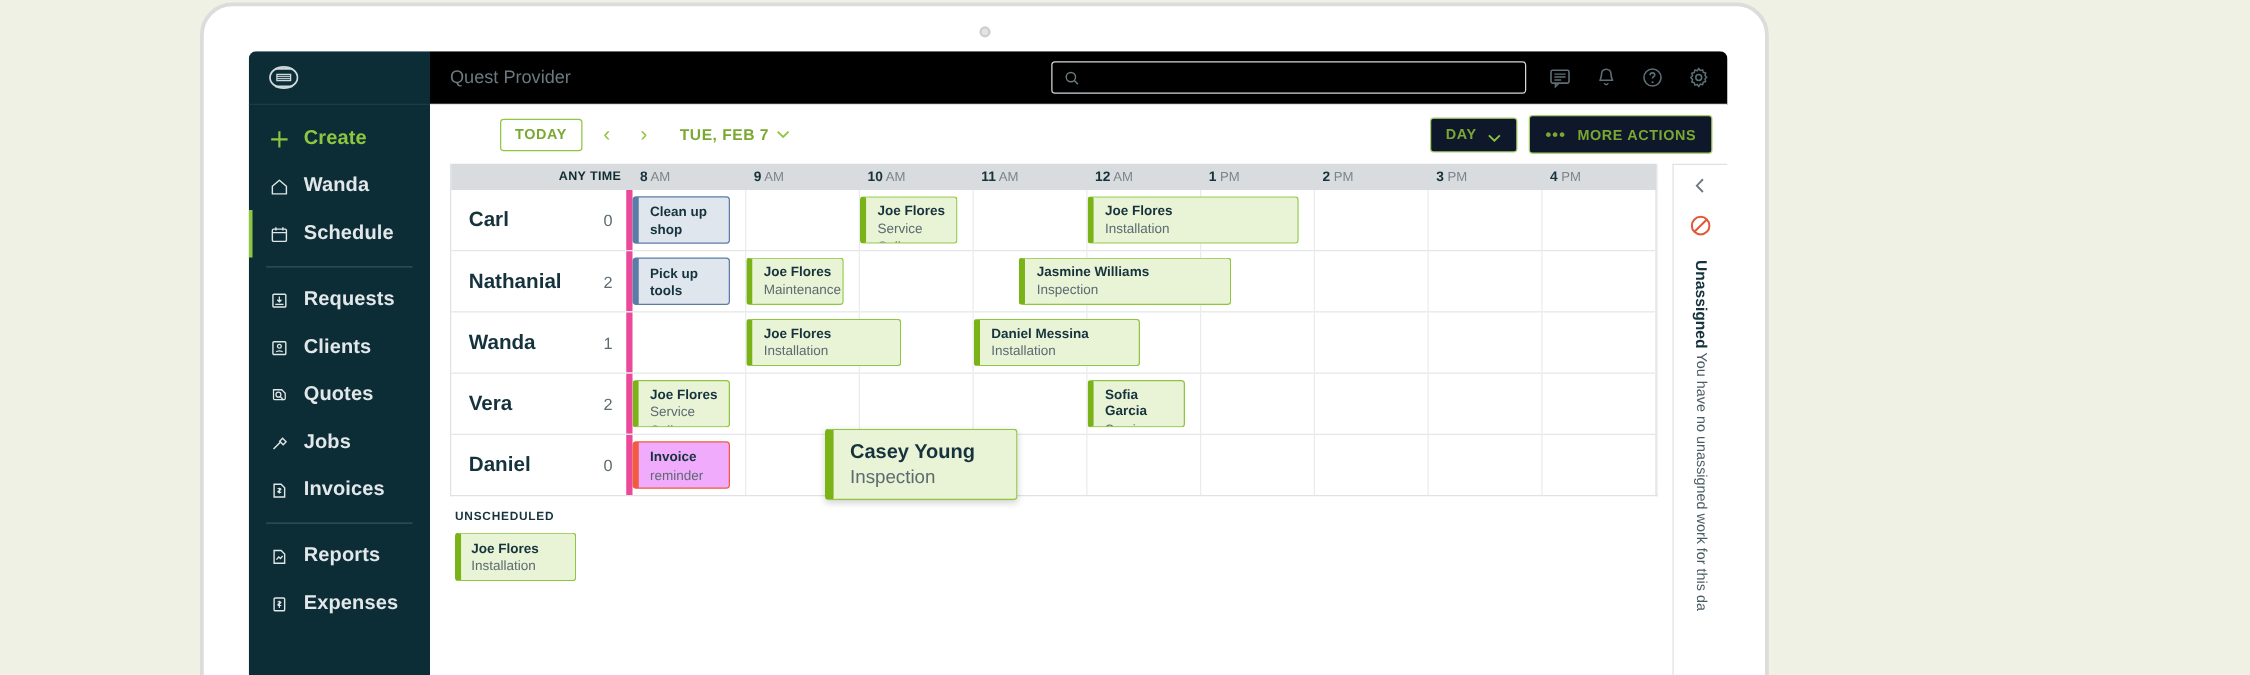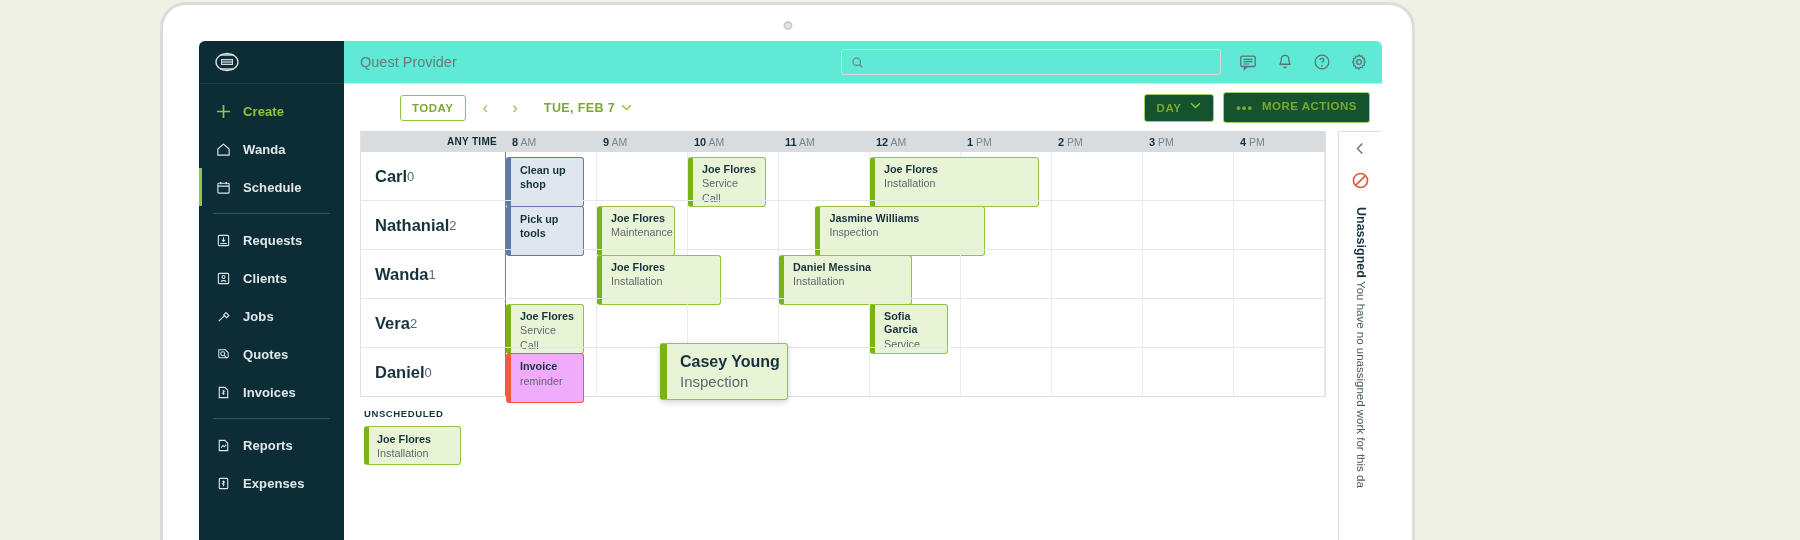--- a/index.html
+++ b/index.html
@@ -43,41 +43,41 @@
     height: 43px; display: flex; align-items: center; padding-left: 16px;
     border-bottom: 1px solid #1b3b45;
   }
   .logo {
     width: 24px; height: 24px;
   }
   .nav { padding-top: 8px; }
   .nav-item {
     display: flex; align-items: center; gap: 11px;
     height: 38px; padding-left: 16px;
-    font-size: 13px; font-weight: bold; letter-spacing: .1px;
+    font-size: 16px; font-weight: bold; letter-spacing: .1px;
     color: #e2e8ea; cursor: pointer; position: relative;
   }
   .nav-item .ic { width: 17px; height: 17px; flex: 0 0 17px;
     display: flex; align-items: center; justify-content: center; }
   .nav-item.create { color: #8fc640; }
   .nav-item.active::before {
     content: ""; position: absolute; left: 0; top: 0;
     width: 3px; height: 100%; background: #8fc640;
   }
   .nav-sep { height: 1px; background: #35535c; margin: 7px 14px; }
 
   
   .main { flex: 1; display: flex; flex-direction: column; min-width: 0; }
 
   .topbar {
     height: 43px; flex: 0 0 43px;
     display: flex; align-items: center;
     border-bottom: 1px solid #e3e6e8;
     padding: 0 14px 0 16px;
-    background: #5eead4;
+    background: #000000;
   }
   .app-title { font-size: 14.5px; color: #6b7a80; }
   .search {
     margin-left: auto;
     width: 380px; height: 26px;
     border: 1px solid #d3d8da; border-radius: 3px;
     display: flex; align-items: center; gap: 7px; padding: 0 9px;
   }
   .search input {
     border: 0; outline: 0; font-size: 12px; color: #5d6b71;
@@ -101,24 +101,24 @@
   .arrow-btn {
     color: #8fc640; font-size: 17px; padding: 0 7px; cursor: pointer;
     line-height: 1; user-select: none;
   }
   .date-label {
     color: #7ba832; font-size: 12.5px; font-weight: bold; letter-spacing: .4px;
     margin-left: 9px; cursor: pointer; display: flex; align-items: center; gap: 6px; justify-content: center;
   }
   .toolbar-right { margin-left: auto; display: flex; align-items: center; gap: 9px; }
   .pill {
-    border: 1px solid #a6cf6c; border-radius: 3px; background: #14532d;
+    border: 1px solid #a6cf6c; border-radius: 3px; background: #0f172a;
     color: #7ba832; font-size: 11.5px; font-weight: bold; letter-spacing: .5px;
     padding: 7px 12px; cursor: pointer;
-    display: flex; align-items: flex-start; gap: 9px;
+    display: flex; align-items: flex-end; gap: 9px;
   }
   .on-badge {
     background: #73a832; color: #fff; border-radius: 3px;
     padding: 2px 6px; font-size: 10.5px; letter-spacing: .4px;
   }
   .dots { letter-spacing: 1px; font-size: 13px; }
 
   
   .sched-wrap { flex: 1; display: flex; min-height: 0; padding: 0 0 0 0; }
   .sched {
@@ -135,46 +135,46 @@
   }
   .head-cell {
     flex: 1 1 0; font-size: 10.5px; color: #7a858a; padding-left: 6px;
   }
   .head-cell b { color: #16333d; font-size: 11px; }
 
   .row { display: flex; border-top: 1px solid #e4e7e9; position: relative; }
   .row:first-child { border-top: 0; }
   .row-name {
     width: 145px; flex: 0 0 145px; height: 48px;
-    display: flex; align-items: center; justify-content: flex-start;
-    padding: 0 11px 0 14px; border-right: 1px solid #ec4899;
+    display: flex; align-items: center; justify-content: space-between;
+    padding: 0 11px 0 14px; border-right: 5px solid #ec4899;
   }
   .row-name .nm { font-size: 16.5px; font-weight: bold; color: #16333d; }
   .row-name .ct { font-size: 13px; color: #5d6b71; }
   .lanes { flex: 1; position: relative; height: 48px; display: flex; }
   .lane { flex: 1 1 0; border-right: 1px solid #e9ecee; }
   .lane:last-child { border-right: 0; }
 
   .ev {
-    position: absolute; top: 5px; height: 50px;
+    position: absolute; top: 5px; height: 38px;
     border-radius: 3px; padding: 5px 6px 0 9px;
     font-size: 10.8px; overflow: hidden; cursor: pointer;
   }
   .ev .t { font-weight: bold; color: #16333d; line-height: 1.25; }
   .ev .s { color: #5d6b71; line-height: 1.35; }
   .ev.green { background: #e9f3d6; border: 1px solid #8fc640; border-left: 5px solid #7ab317; }
   .ev.blue  { background: #dfe6ee; border: 1px solid #5a7ca6; border-left: 5px solid #5a7ca6; }
   .ev.red   { background: #f0abfc; border: 1px solid #f15b3f; border-left: 5px solid #f15b3f; }
   .ev.blue .t { line-height: 1.3; }
   .ev.red .t { line-height: 1.35; }
   .drop-target { position: absolute; top: 1px; height: 46px; background: #c2d4ea; }
 
   .drag-card {
     position: absolute; left: 660px; top: 343px;
-    width: 128px; height: 57px;
+    width: 154px; height: 57px;
     background: #e9f3d6; border: 1px solid #8fc640; border-left: 7px solid #7ab317;
     border-radius: 3px; padding: 8px 0 0 13px;
     box-shadow: 0 2px 6px rgba(0,0,0,.18);
     z-index: 30;
   }
   .drag-card .t { font-size: 16px; font-weight: bold; color: #16333d; line-height: 1.25; }
   .drag-card .s { font-size: 15px; color: #5d6b71; line-height: 1.35; }
 
   .unsched-lbl {
     font-size: 9.5px; font-weight: bold; color: #16333d;
@@ -272,36 +272,36 @@
                   <circle cx="8" cy="6.4" r="1.6" fill="none" stroke="#dfe6e8" stroke-width="1.1"></circle>
                   <path d="M5.3 11.4c.6-1.5 4.8-1.5 5.4 0" fill="none" stroke="#dfe6e8" stroke-width="1.1"></path>
                 </svg>
             </span>
             <span>Clients</span>
           </div>
 
           <div class="nav-item">
             <span class="ic">
               <svg width="15" height="15" viewBox="0 0 16 16">
-                  <path d="M3 13L9 7" stroke="#dfe6e8" stroke-width="1.3"></path>
-                  <path d="M8.3 6.3l2.4-2.4 3 3-2.4 2.4z" fill="none" stroke="#dfe6e8" stroke-width="1.2"></path>
-                </svg>
-            </span>
-            <span>Jobs</span>
-          </div>
-
-          <div class="nav-item">
-            <span class="ic">
-              <svg width="15" height="15" viewBox="0 0 16 16">
                   <path d="M3 3h7l3 3v4.5a1 1 0 0 1-1 1H4a1 1 0 0 1-1-1z" fill="none" stroke="#dfe6e8" stroke-width="1.1"></path>
                   <circle cx="7.2" cy="7.2" r="2.1" fill="none" stroke="#dfe6e8" stroke-width="1.1"></circle>
                   <path d="M8.9 8.9l2.6 2.9" stroke="#dfe6e8" stroke-width="1.2"></path>
                 </svg>
             </span>
             <span>Quotes</span>
+          </div>
+
+          <div class="nav-item">
+            <span class="ic">
+              <svg width="15" height="15" viewBox="0 0 16 16">
+                  <path d="M3 13L9 7" stroke="#dfe6e8" stroke-width="1.3"></path>
+                  <path d="M8.3 6.3l2.4-2.4 3 3-2.4 2.4z" fill="none" stroke="#dfe6e8" stroke-width="1.2"></path>
+                </svg>
+            </span>
+            <span>Jobs</span>
           </div>
 
           <div class="nav-item">
             <span class="ic">
               <svg width="15" height="15" viewBox="0 0 16 16">
                   <path d="M3.5 2.5h6l3 3v8h-9z" fill="none" stroke="#dfe6e8" stroke-width="1.2"></path>
                   <path d="M8 5.5v5M6.7 6.6c0-.7 2.6-.8 2.6.3s-2.6.8-2.6 1.9 2.6 1 2.6.2" fill="none" stroke="#dfe6e8" stroke-width="1"></path>
                 </svg>
             </span>
             <span>Invoices</span>

